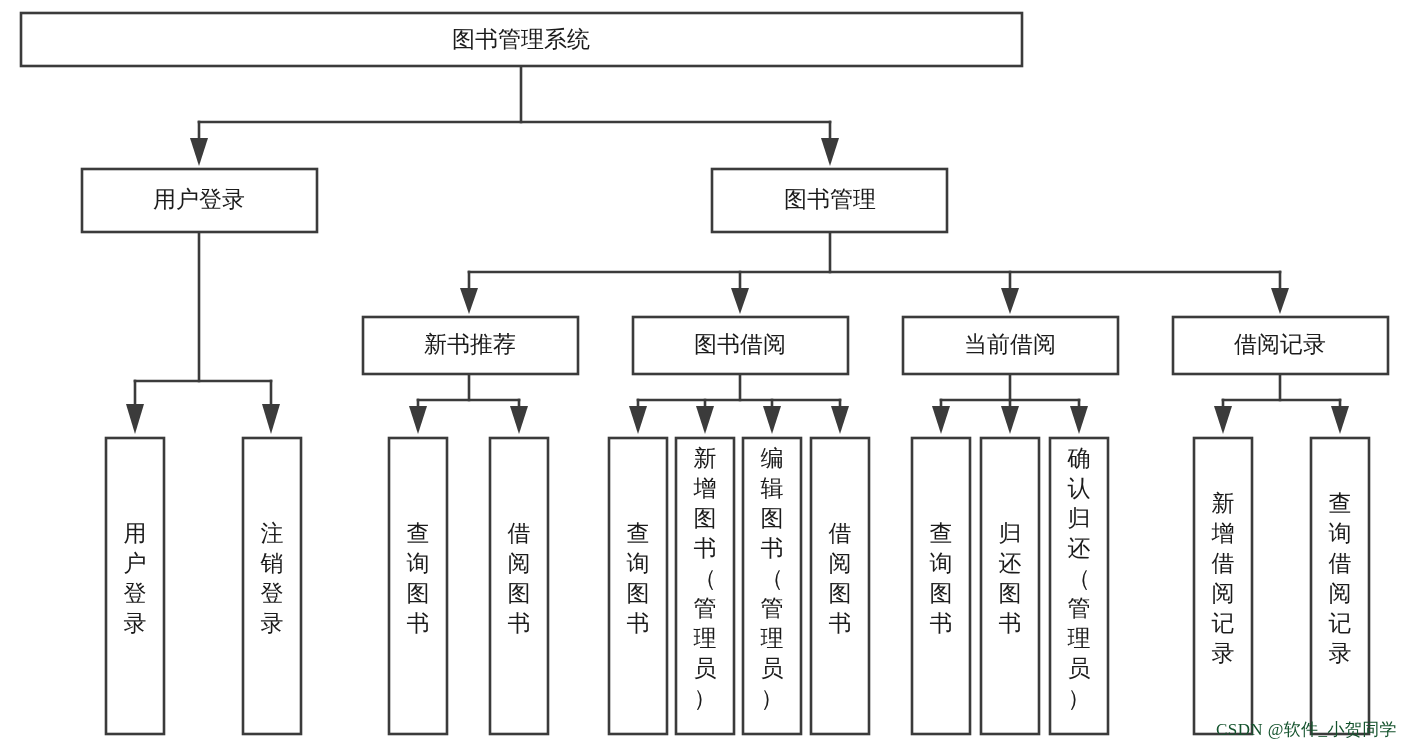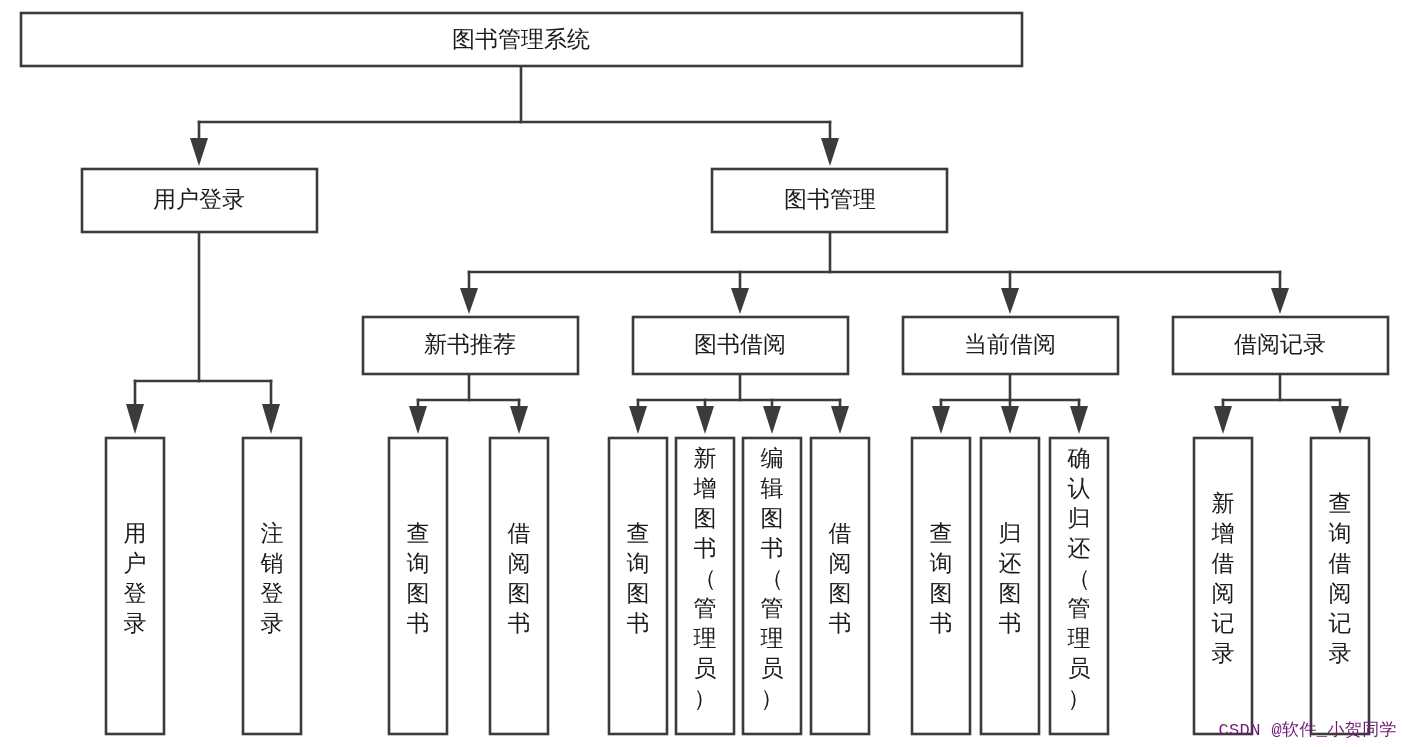--- a/index.html
+++ b/index.html
@@ -48,23 +48,23 @@
   .node-label-v {
     font-family: "Liberation Sans", "DejaVu Sans", sans-serif;
     font-size: 23px;
     fill: #1b1b1b;
     text-anchor: middle;
   }
   .watermark {
     position: absolute;
     right: 8px;
     bottom: 6px;
-    font-family: Liberation Mono, monospace;
+    font-family: Liberation Serif, serif;
     font-size: 17px;
-    color: #701a75;
+    color: #14532d;
     white-space: nowrap;
     letter-spacing: 0.4px;
     user-select: none;
   }
 </style>
 </head>
 <body>
 
 <div id="diagram-root">
 

